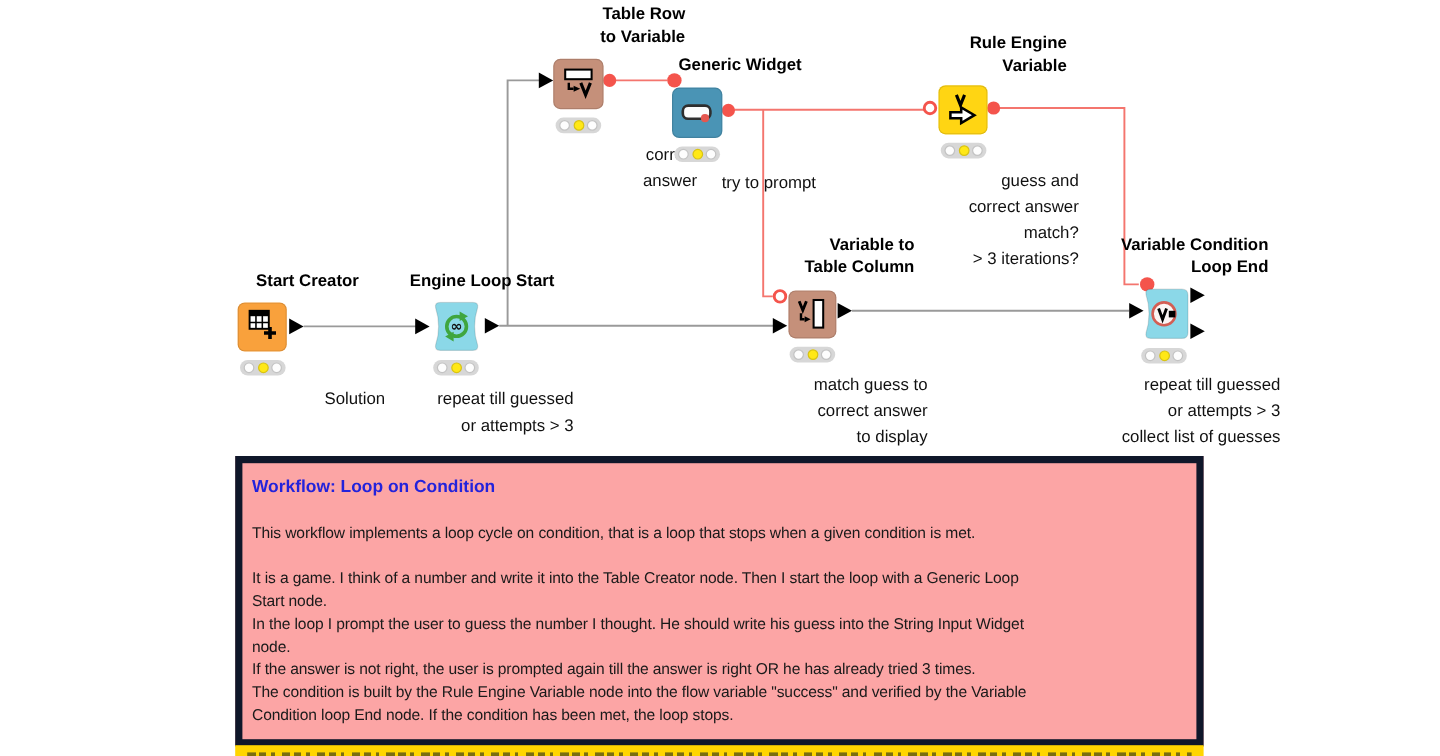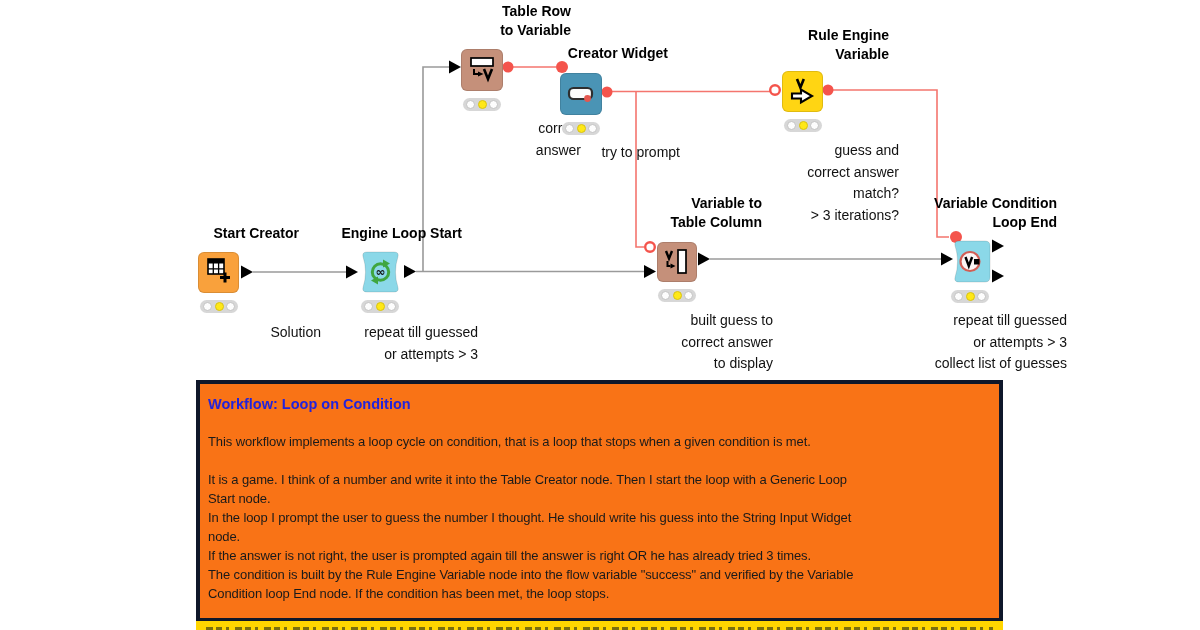--- a/index.html
+++ b/index.html
@@ -11,21 +11,21 @@
   .nodesvg{position:absolute;}
   .ntitle{position:absolute;width:180px;text-align:right;font-weight:bold;font-size:14px;
           line-height:18.5px;color:#000;white-space:pre-line;}
   .ncap{position:absolute;width:200px;text-align:right;font-size:14px;line-height:21.5px;
         color:#111;white-space:pre-line;}
   .tl{position:absolute;width:38px;height:13px;background:#D7D7D7;border-radius:7px;
       display:flex;align-items:center;justify-content:space-between;padding:0 3px;box-sizing:border-box;}
   .tl i{width:9px;height:9px;border-radius:50%;background:#fdfdfd;border:1px solid #c3c3c3;box-sizing:border-box;}
   .tl i.lit{background:#FFE817;border-color:#d8c313;}
   #annotation{position:absolute;left:196px;top:380px;width:807px;height:242px;box-sizing:border-box;
-              background:#f97316;border:4px solid #0f172a;padding:6px 8px;overflow:hidden;}
+              background:#fca5a5;border:6px solid #0f172a;padding:6px 8px;overflow:hidden;}
   #annotation .atitle{font-weight:bold;font-size:14.5px;line-height:18px;color:#2323DB;margin-top:5px;}
   #annotation .abody{font-size:13px;line-height:19px;color:#1a1a1a;white-space:pre;letter-spacing:-0.1px;}
   #clip-strip{position:absolute;left:196px;top:621px;width:807px;height:9px;background:#FFD500;}
   #clip-strip .glyphs{position:absolute;left:10px;right:10px;bottom:0;height:3.5px;opacity:.8;
       background:repeating-linear-gradient(90deg,#5a5513 0 7px,rgba(0,0,0,0) 7px 10px,#5a5513 10px 16px,rgba(0,0,0,0) 16px 20px,#5a5513 20px 23px,rgba(0,0,0,0) 23px 29px);}
 </style>
 </head>
 <body>
 
 <div id="canvas">
@@ -112,21 +112,21 @@
     </svg>
   </div>
   <div class="tl" style="left:463px;top:98px;">
       <i></i>
       <i class="lit"></i>
       <i></i>
     </div>
   <div class="ncap" style="left:381px;top:118px;">correct
 answer</div>
 
-  <div class="ntitle" style="left:488px;top:44px;">Creator Widget</div>
+  <div class="ntitle" style="left:488px;top:44px;">Generic Widget</div>
   <div class="node" style="left: 560px; top: 73px; width: 42px; height: 42px; background: rgb(74, 148, 181);">
     <svg width="42" height="42" viewBox="0 0 42 42">
       <rect x="9" y="15" width="23" height="11" rx="4.5" fill="#fcfcfc" stroke="#2e2e2e" stroke-width="2.2"></rect>
       <circle cx="27.5" cy="25.5" r="3.4" fill="#E4574F"></circle>
     </svg>
   </div>
   <div class="tl" style="left:562px;top:122px;">
       <i></i>
       <i class="lit"></i>
       <i></i>
@@ -159,21 +159,21 @@
       <path d="M10.5,19 v5 h3" stroke="#000" stroke-width="2" fill="none"></path>
       <polygon points="13.5,21.5 18.5,24 13.5,26.5" fill="#000"></polygon>
       <rect x="21" y="8" width="8" height="23" fill="#fff" stroke="#000" stroke-width="1.7"></rect>
     </svg>
   </div>
   <div class="tl" style="left:658px;top:289px;">
       <i></i>
       <i class="lit"></i>
       <i></i>
     </div>
-  <div class="ncap" style="left:573px;top:310px;">built guess to
+  <div class="ncap" style="left:573px;top:310px;">match guess to
 correct answer
 to display</div>
 
   <div class="ntitle" style="left:877px;top:194px;">Variable Condition
 Loop End</div>
   <svg class="nodesvg" style="left:950px;top:240px;" width="42" height="43" viewBox="0 0 42 43">
     <path d="M9,1 H35 Q40,1 40,6 V37 Q40,42 35,42 H9 Q4,42 5,37.5 Q7.5,30 7.5,21.5 Q7.5,13 5,5.5 Q4,1 9,1 Z" stroke="rgba(0,0,0,0.12)" fill="#8BD8E8"></path>
     <g>
       <circle cx="20" cy="21.5" r="9.5" fill="#fbf5f4" stroke="#D35E54" stroke-width="2.2"></circle>
       <path d="M15.5,17 l3.3,9 l3.3,-9" stroke="#000" stroke-width="2.4" fill="none"></path>

